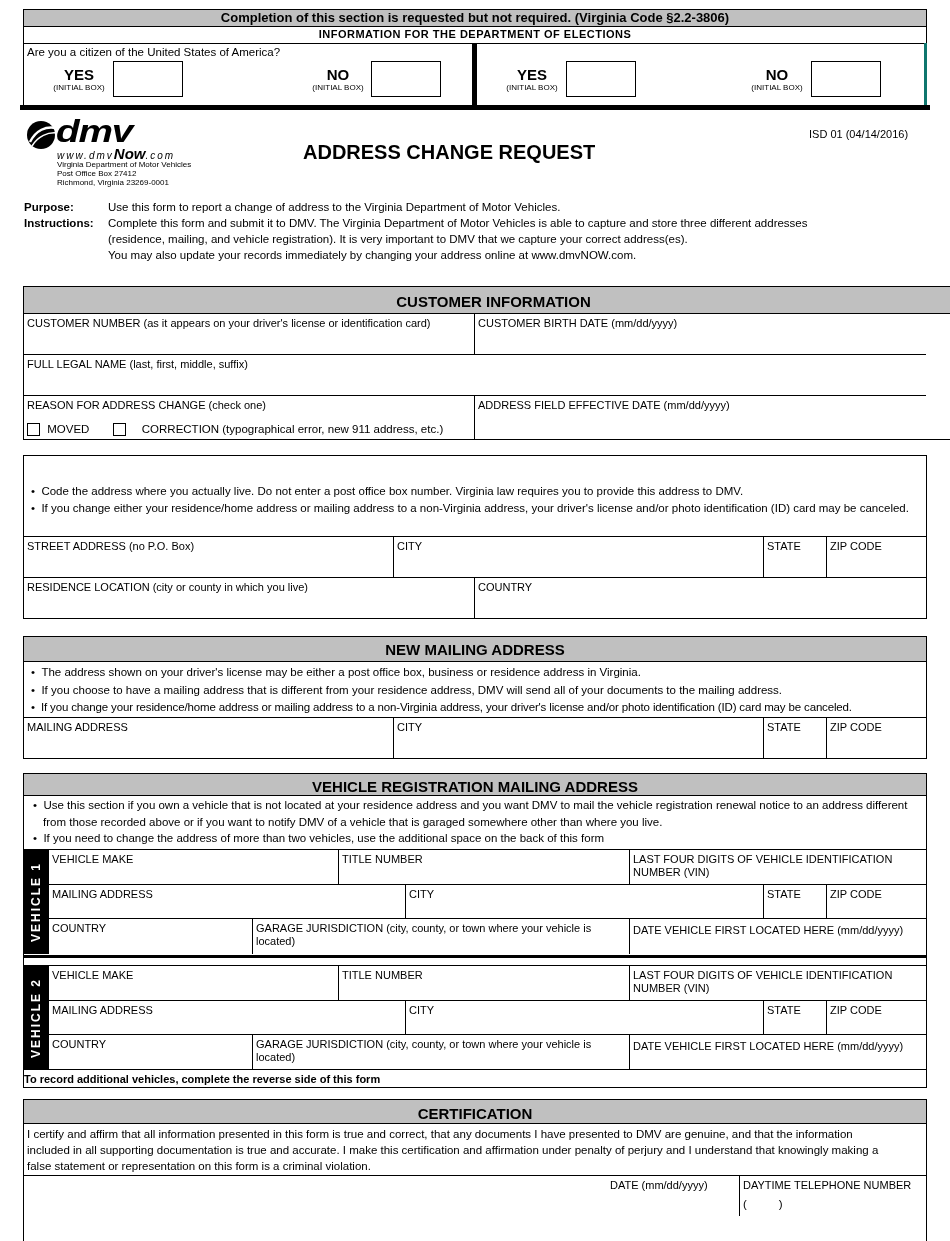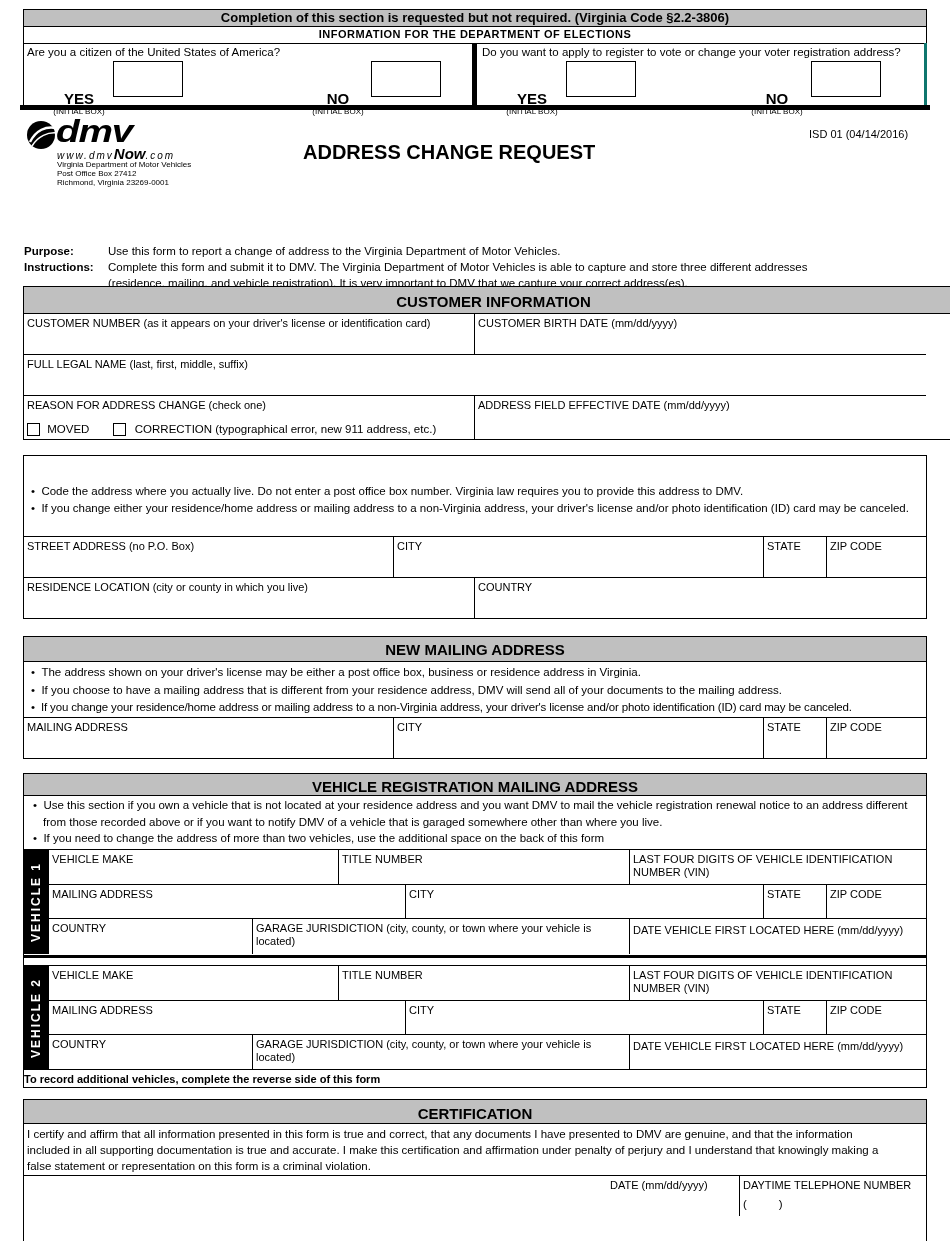--- a/index.html
+++ b/index.html
@@ -9,36 +9,35 @@
   .gray { background: #c0c0c0; }
   .lbl { font-size: 11px; line-height: 13px; position: absolute; left: 3px; top: 3px; white-space: nowrap; }
   .lbl.wrap { white-space: normal; }
   .cell { position: absolute; border-right: 1px solid #000; border-bottom: 1px solid #000; }
   .sec-title { font-weight: bold; font-size: 15px; text-align: center; }
   .bullets { font-size: 11.5px; line-height: 16.5px; }
   .bullets div { padding-left: 14px; text-indent: -10px; }
   .chk { display: inline-block; width: 13px; height: 13px; border: 1px solid #000; vertical-align: middle; }
   .initbox { position: absolute; width: 70px; height: 36px; border: 1px solid #000; }
   .yn { position: absolute; text-align: center; }
-  .yn .big { font-weight: bold; font-size: 15px; line-height: 16px; margin-top: 24px; }
+  .yn .big { font-weight: bold; font-size: 15px; line-height: 16px; }
   .yn .small { font-size: 8px; line-height: 10px; }
   .vlabel { position: absolute; left: 0; background: #000; color: #fff; width: 24px; }
   .vlabel span { position: absolute; left: 50%; top: 50%; transform: translate(-50%,-50%) rotate(-90deg); font-weight: bold; font-size: 12px; letter-spacing: 2px; white-space: nowrap; }
 </style>
 </head>
 <body>
 
 <div class="abs box gray" style="left:23px;top:9px;width:904px;height:18px;">
   <div style="text-align:center;font-weight:bold;font-size:13px;line-height:16px;">Completion of this section is requested but not required. (Virginia Code §2.2-3806)</div>
 </div>
 <div class="abs" style="left:23px;top:26px;width:904px;height:18px;border:1px solid #000;border-top:none;text-align:center;font-weight:bold;font-size:11px;line-height:17px;letter-spacing:0.5px;">INFORMATION FOR THE DEPARTMENT OF ELECTIONS</div>
 <div class="abs" style="left:23px;top:43px;width:904px;height:62px;border-left:1px solid #000;border-right:3px solid #0f766e;">
   <div class="abs" style="left:448px;top:0;width:5px;height:62px;background:#000;"></div>
   <div class="abs" style="left:3px;top:3px;font-size:11.5px;">Are you a citizen of the United States of America?</div>
-  <div class="abs" style="left:458px;top:3px;font-size:11.5px;">Do you want to apply to register to vote or change your voter registration address?</div>
 
   <div class="yn" style="left:20px;top:24px;width:70px;">
     <div class="big">YES</div>
     <div class="small">(INITIAL BOX)</div>
   </div>
   <div class="initbox" style="left:89px;top:18px;"></div>
 
   <div class="yn" style="left:279px;top:24px;width:70px;">
     <div class="big">NO</div>
     <div class="small">(INITIAL BOX)</div>
@@ -71,30 +70,31 @@
   </div>
   <div class="abs" style="left:31px;top:40px;font-size:8px;line-height:9px;white-space:nowrap;">
     <div>Virginia Department of Motor Vehicles</div>
     <div>Post Office Box 27412</div>
     <div>Richmond, Virginia 23269-0001</div>
   </div>
 </div>
 <div class="abs" style="left:303px;top:141px;font-weight:bold;font-size:20px;">ADDRESS CHANGE REQUEST</div>
 <div class="abs" style="left:809px;top:128px;font-size:11px;">ISD 01 (04/14/2016)</div>
 
-<div class="abs" style="left:24px;top:199px;width:910px;font-size:11.5px;line-height:16px;margin-top:44px;">
+<div class="abs" style="left:24px;top:199px;width:910px;font-size:11.5px;line-height:16px;">
   <div style="position:relative;height:16px;">
     <span style="font-weight:bold;position:absolute;left:0;">Purpose:</span>
     <span style="position:absolute;left:84px;">Use this form to report a change of address to the Virginia Department of Motor Vehicles.</span>
   </div>
   <div style="position:relative;height:48px;">
     <span style="font-weight:bold;position:absolute;left:0;">Instructions:</span>
     <div style="position:absolute;left:84px;white-space:nowrap;">
       <div>Complete this form and submit it to DMV. The Virginia Department of Motor Vehicles is able to capture and store three different addresses</div>
       <div>(residence, mailing, and vehicle registration). It is very important to DMV that we capture your correct address(es).</div>
+      <div>You may also update your records immediately by changing your address online at www.dmvNOW.com.</div>
     </div>
   </div>
 </div>
 
 <div class="abs box" style="left:23px;top:286px;width:941px;height:154px;">
   <div class="gray sec-title" style="height:27px;line-height:30px;border-bottom:1px solid #000;">CUSTOMER INFORMATION</div>
   <div class="cell" style="left:0;top:27px;width:451px;height:41px;">
     <span class="lbl">CUSTOMER NUMBER (as it appears on your driver's license or identification card)</span>
   </div>
   <div class="cell" style="left:451px;top:27px;width:451px;height:41px;border-right:none;">
@@ -102,21 +102,21 @@
   </div>
   <div class="cell" style="left:0;top:68px;width:902px;height:41px;border-right:none;">
     <span class="lbl">FULL LEGAL NAME (last, first, middle, suffix)</span>
   </div>
   <div class="cell" style="left:0;top:109px;width:451px;height:43px;border-bottom:none;">
     <span class="lbl">REASON FOR ADDRESS CHANGE (check one)</span>
     <div class="abs" style="left:3px;top:27px;font-size:11.5px;white-space:nowrap;">
       <span class="chk"></span>
       <span style="margin-left:4px;">MOVED</span>
       <span class="chk" style="margin-left:20px;"></span>
-      <span style="margin-left:6px;">CORRECTION (typographical error, new 911 address, etc.)</span>
+      <span style="margin-left:13px;">CORRECTION (typographical error, new 911 address, etc.)</span>
     </div>
   </div>
   <div class="cell" style="left:451px;top:109px;width:451px;height:43px;border:none;">
     <span class="lbl">ADDRESS FIELD EFFECTIVE DATE (mm/dd/yyyy)</span>
   </div>
 </div>
 
 <div class="abs box" style="left:23px;top:455px;width:904px;height:164px;">
   <div class="bullets abs" style="left:3px;top:27px;width:895px;">
     <div>•&nbsp;&nbsp;<span>Code the address where you actually live. Do not enter a post office box number. Virginia law requires you to provide this address to DMV.</span></div>

